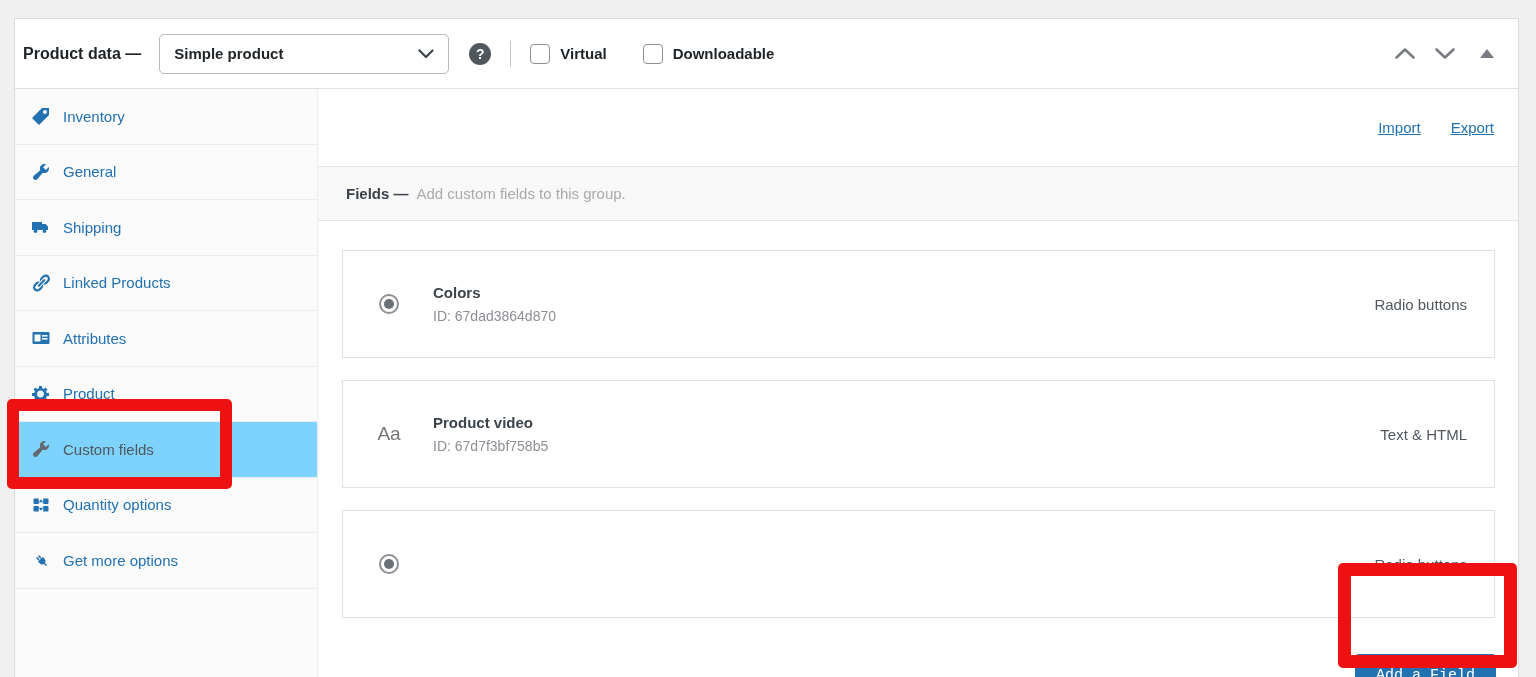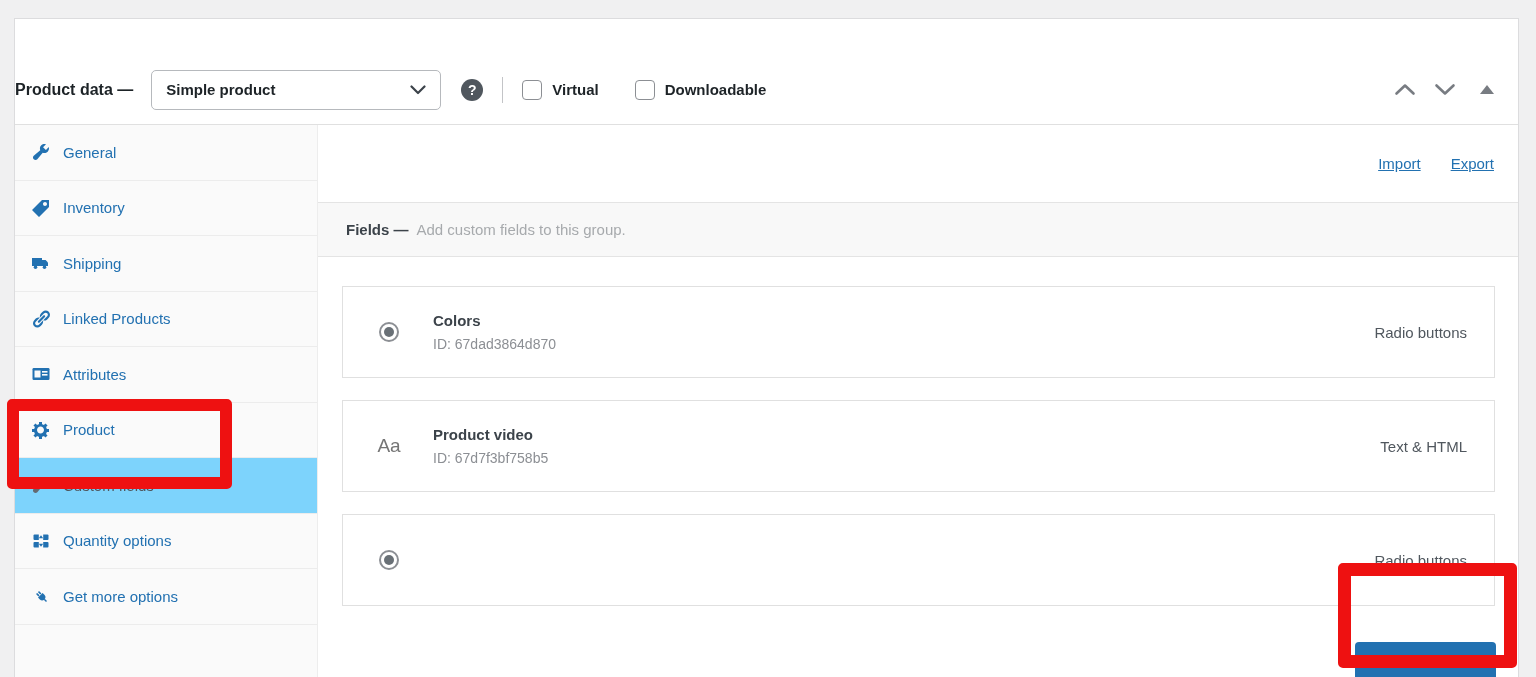--- a/index.html
+++ b/index.html
@@ -5,21 +5,21 @@
   * { margin:0; padding:0; box-sizing:border-box; }
   body { font-family:"Liberation Sans","DejaVu Sans",sans-serif; }
   .page { position:relative; width:1536px; height:677px; background:#f0f0f1; overflow:hidden; }
 
   .metabox { position:absolute; left:14px; top:18px; width:1505px; height:659px;
              background:#fff; border:1px solid #dcdcde; border-bottom:none;
              display:flex; flex-direction:column; }
 
   
   .mb-header { height:70px; min-height:70px; display:flex; align-items:center;
-               padding-left:0; border-bottom:1px solid #e0e0e0; background:#fff;margin-top:36px; }
+               padding-left:8px; border-bottom:1px solid #e0e0e0; background:#fff; }
   .mb-title { font-size:16px; font-weight:bold; color:#1d2327; }
   .select-box { margin-left:18px; width:290px; height:40px; border:1px solid #b6b9bd;
                 border-radius:5px; background:#fff; display:flex; align-items:center;
                 justify-content:space-between; padding:0 14px; cursor:pointer; }
   .select-value { font-size:15px; font-weight:bold; color:#1d2327; }
   .help-tip { margin-left:20px; width:22px; height:22px; border-radius:50%;
               background:#50575e; color:#fff; font-size:14px; font-weight:bold;
               display:flex; align-items:center; justify-content:center; cursor:pointer; }
   .hdr-divider { width:1px; height:26px; background:#c3c4c7; margin:0 19px; }
   .checkbox-group { display:flex; align-items:center; margin-right:36px; cursor:pointer; }
@@ -49,21 +49,21 @@
   .import-export { height:77px; min-height:77px; display:flex; align-items:center;
                    justify-content:flex-end; gap:30px; padding-right:24px; }
   .text-link { color:#2271b1; text-decoration:underline; font-size:15px; cursor:pointer; }
   .fields-header { height:55px; min-height:55px; background:#f8f8f8;
                    border-top:1px solid #e4e4e4; border-bottom:1px solid #e4e4e4;
                    display:flex; align-items:center; padding-left:28px; }
   .fields-title { font-size:15px; font-weight:bold; color:#3c434a; }
   .fields-subtitle { font-size:15px; color:#a7aaad; margin-left:8px; }
 
   .cards { margin:29px 23px 0 24px; }
-  .card { height:92px; border:1px solid #e0e0e0; background:#fff; display:flex;
+  .card { height:108px; border:1px solid #e0e0e0; background:#fff; display:flex;
           align-items:center; padding:0 27px 0 26px; margin-bottom:22px; cursor:pointer; }
   .card-icon { width:40px; display:flex; justify-content:center; margin-right:24px; }
   .radio-outer { width:20px; height:20px; border:2px solid #8c8f94; border-radius:50%;
                  display:flex; align-items:center; justify-content:center; }
   .radio-inner { width:10px; height:10px; border-radius:50%; background:#697076; }
   .aa-glyph { font-size:19px; color:#757575; }
   .card-text { display:flex; flex-direction:column; }
   .card-title { font-size:15px; font-weight:bold; color:#3c434a; margin-bottom:7px; }
   .card-id { font-size:14px; color:#8c8f94; }
   .card-type { margin-left:auto; font-size:15px; color:#50575e; }
@@ -130,32 +130,32 @@
         </button>
       </div>
     </div>
 
     <div class="mb-body">
 
       <ul class="sidebar" style="list-style:none;">
         <li class="tab">
           <span class="tab-icon">
               <svg viewBox="0 0 20 20">
+                <path d="M11 2h7v7L8 19l-7-7zm3 6c1.1 0 2-.9 2-2s-.9-2-2-2-2 .9-2 2 .9 2 2 2z"></path>
+              </svg>
+            </span>
+          <span class="tab-label">Inventory</span>
+        </li>
+        <li class="tab">
+          <span class="tab-icon">
+              <svg viewBox="0 0 20 20">
                 <path d="M16.68 9.77c-1.34 1.34-3.3 1.67-4.95.99l-5.41 6.52c-.99.99-2.59.99-3.58 0s-.99-2.59 0-3.57l6.52-5.42c-.68-1.65-.35-3.61.99-4.95 1.28-1.28 3.12-1.62 4.72-1.06l-2.89 2.89 2.82 2.82 2.86-2.87c.53 1.58.18 3.39-1.08 4.65z"></path>
               </svg>
             </span>
           <span class="tab-label">General</span>
-        </li>
-        <li class="tab">
-          <span class="tab-icon">
-              <svg viewBox="0 0 20 20">
-                <path d="M11 2h7v7L8 19l-7-7zm3 6c1.1 0 2-.9 2-2s-.9-2-2-2-2 .9-2 2 .9 2 2 2z"></path>
-              </svg>
-            </span>
-          <span class="tab-label">Inventory</span>
         </li>
         <li class="tab">
           <span class="tab-icon">
               <svg viewBox="0 0 20 20">
                 <path d="M1 5h10v8H1z"></path>
                 <path d="M11 7h3.6l2.4 2.5V13h-6z"></path>
                 <circle cx="4.5" cy="14.3" r="1.8"></circle>
                 <circle cx="13.5" cy="14.3" r="1.8"></circle>
               </svg>
             </span>

